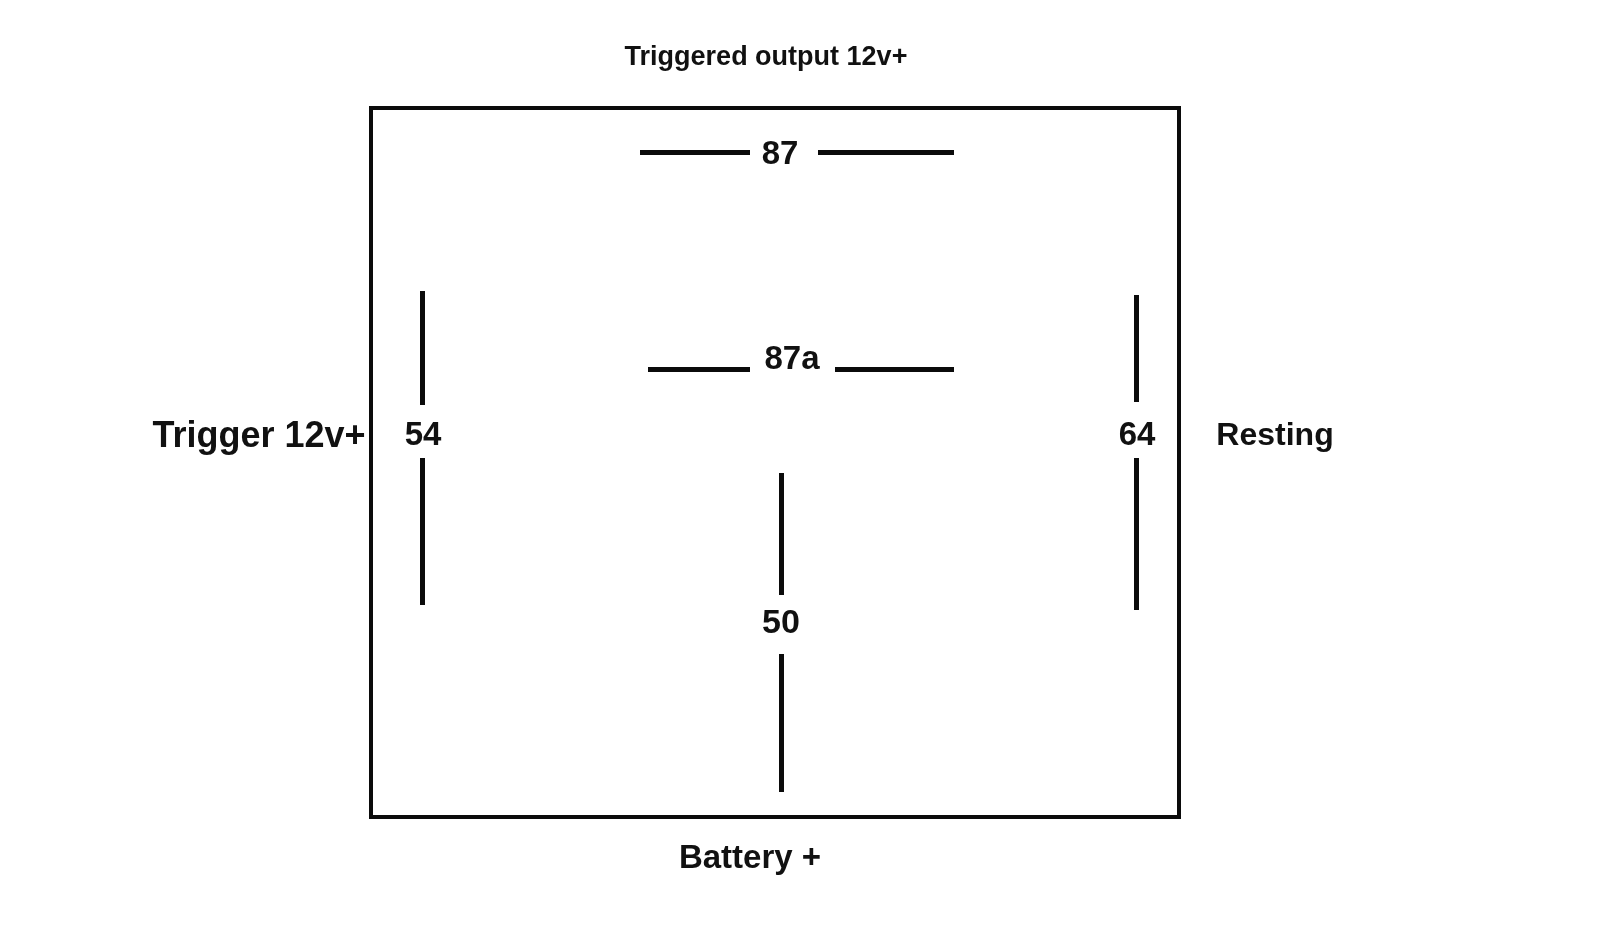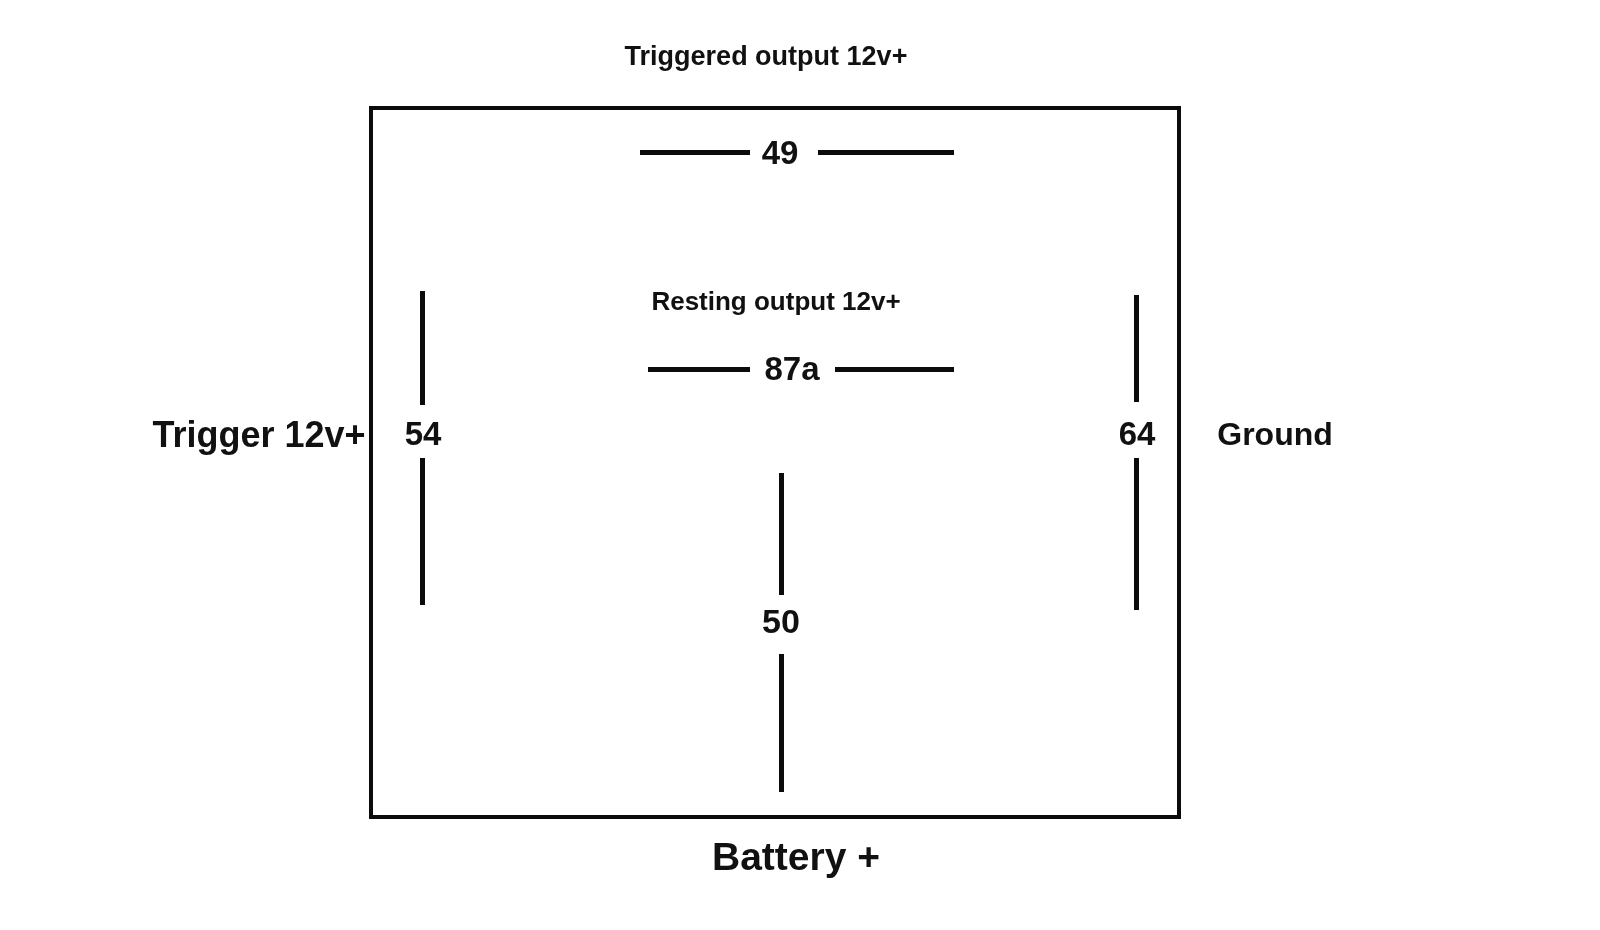--- a/index.html
+++ b/index.html
@@ -31,33 +31,33 @@
     background: transparent;
   }
 
   .hline { height: 5px; background: #0b0b0b; }
   .vline { width: 5px;  background: #0b0b0b; }
 
   .lbl-outer-top    { left: 753px;  top: 56px;  font-size: 27px; }
   .lbl-resting      { left: 763px;  top: 301px; font-size: 26px; }
   .lbl-trigger      { left: 246px;  top: 435px; font-size: 36px; }
   .lbl-ground       { left: 1262px; top: 434px; font-size: 32px; }
-  .lbl-battery      { left: 783px;  top: 857px; font-size: 39px; }
+  .lbl-battery      { left: 737px;  top: 857px; font-size: 33px; }
 
   .pin-num { font-size: 33px; }
 
   
   .p87-line-l { left: 627px; top: 150px; width: 110px; }
   .p87-line-r { left: 805px; top: 150px; width: 136px; }
   .p87-lbl    { left: 767px; top: 153px; }
 
   
   .p87a-line-l { left: 635px; top: 367px; width: 102px; }
   .p87a-line-r { left: 822px; top: 367px; width: 119px; }
-  .p87a-lbl    { left: 779px; top: 369px; }
+  .p87a-lbl    { left: 779px; top: 358px; }
 
   
   .p86-line-t { left: 407px; top: 291px; height: 114px; }
   .p86-line-b { left: 407px; top: 458px; height: 147px; }
   .p86-lbl    { left: 410px; top: 434px; }
 
   
   .p85-line-t { left: 1121px; top: 295px; height: 107px; }
   .p85-line-b { left: 1121px; top: 458px; height: 152px; }
   .p85-lbl    { left: 1124px; top: 434px; }
@@ -69,31 +69,30 @@
 </style>
 </head>
 <body>
 
 <div class="stage">
 
   <div class="abs ctr lbl-outer-top">Triggered output 12v+</div>
 
   <div class="abs ctr lbl-trigger">Trigger 12v+</div>
 
-  <div class="abs ctr lbl-ground">Ground</div>
+  <div class="abs ctr lbl-ground">Resting</div>
 
   <div class="abs ctr lbl-battery">Battery +</div>
 
   <div class="abs relay-box"></div>
 
   <div class="abs hline p87-line-l"></div>
-  <div class="abs ctr pin-num p87-lbl">49</div>
+  <div class="abs ctr pin-num p87-lbl">87</div>
   <div class="abs hline p87-line-r"></div>
 
-  <div class="abs ctr lbl-resting">Resting output 12v+</div>
 
   <div class="abs hline p87a-line-l"></div>
   <div class="abs ctr pin-num p87a-lbl">87a</div>
   <div class="abs hline p87a-line-r"></div>
 
   <div class="abs vline p86-line-t"></div>
   <div class="abs ctr pin-num p86-lbl">54</div>
   <div class="abs vline p86-line-b"></div>
 
   <div class="abs vline p85-line-t"></div>

